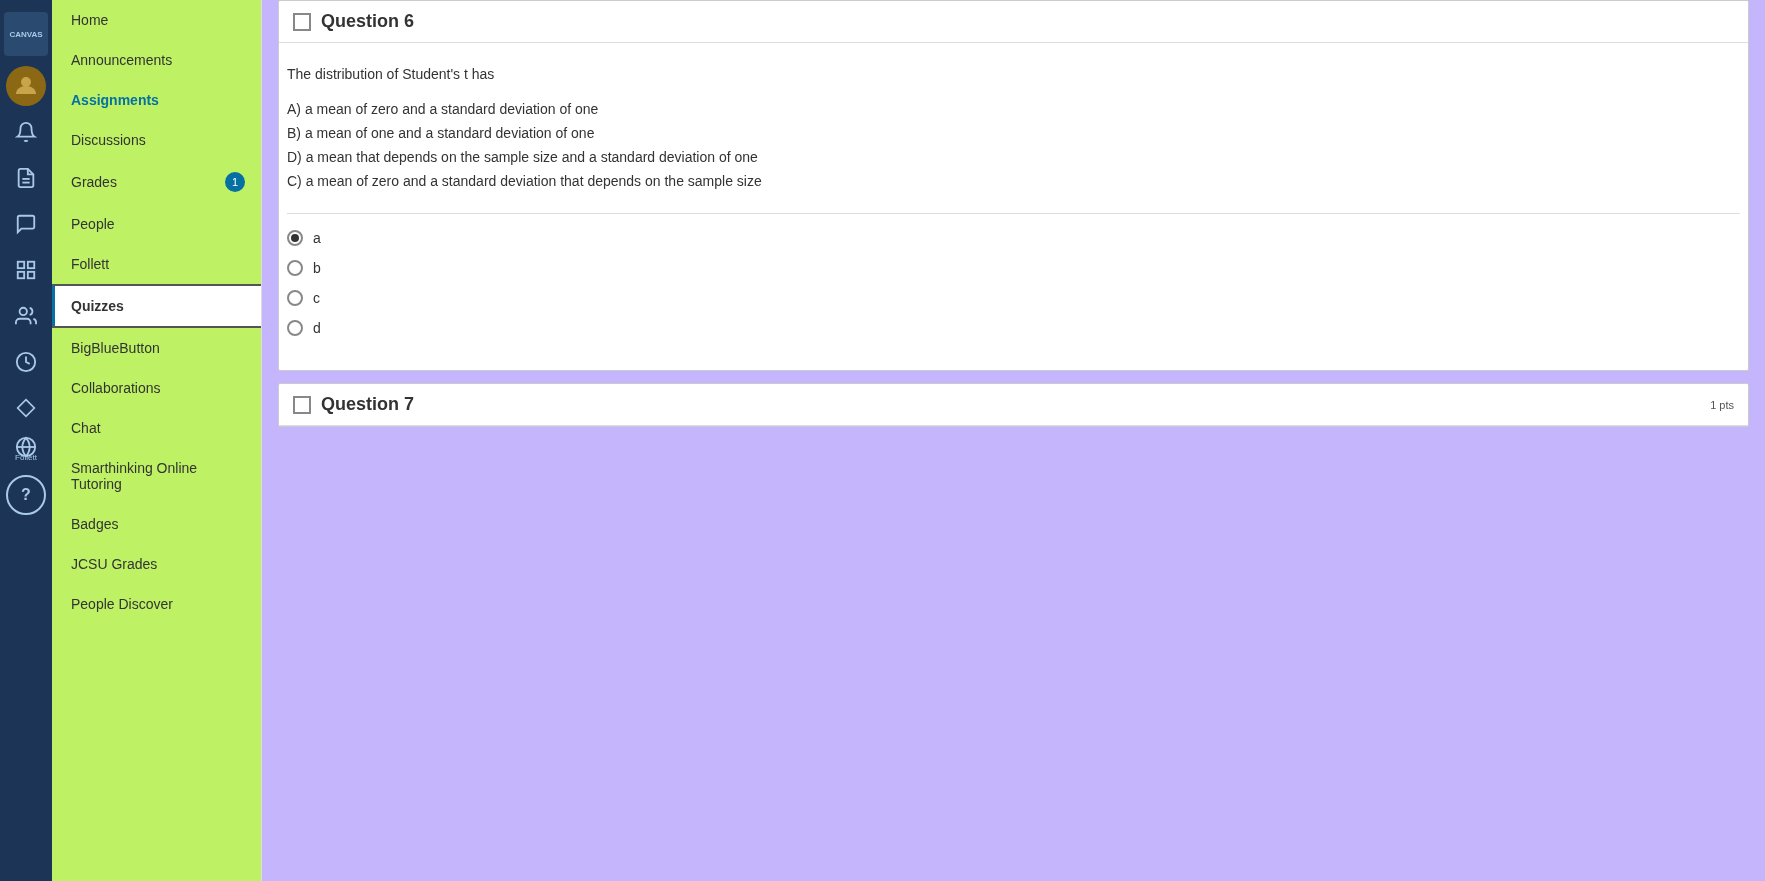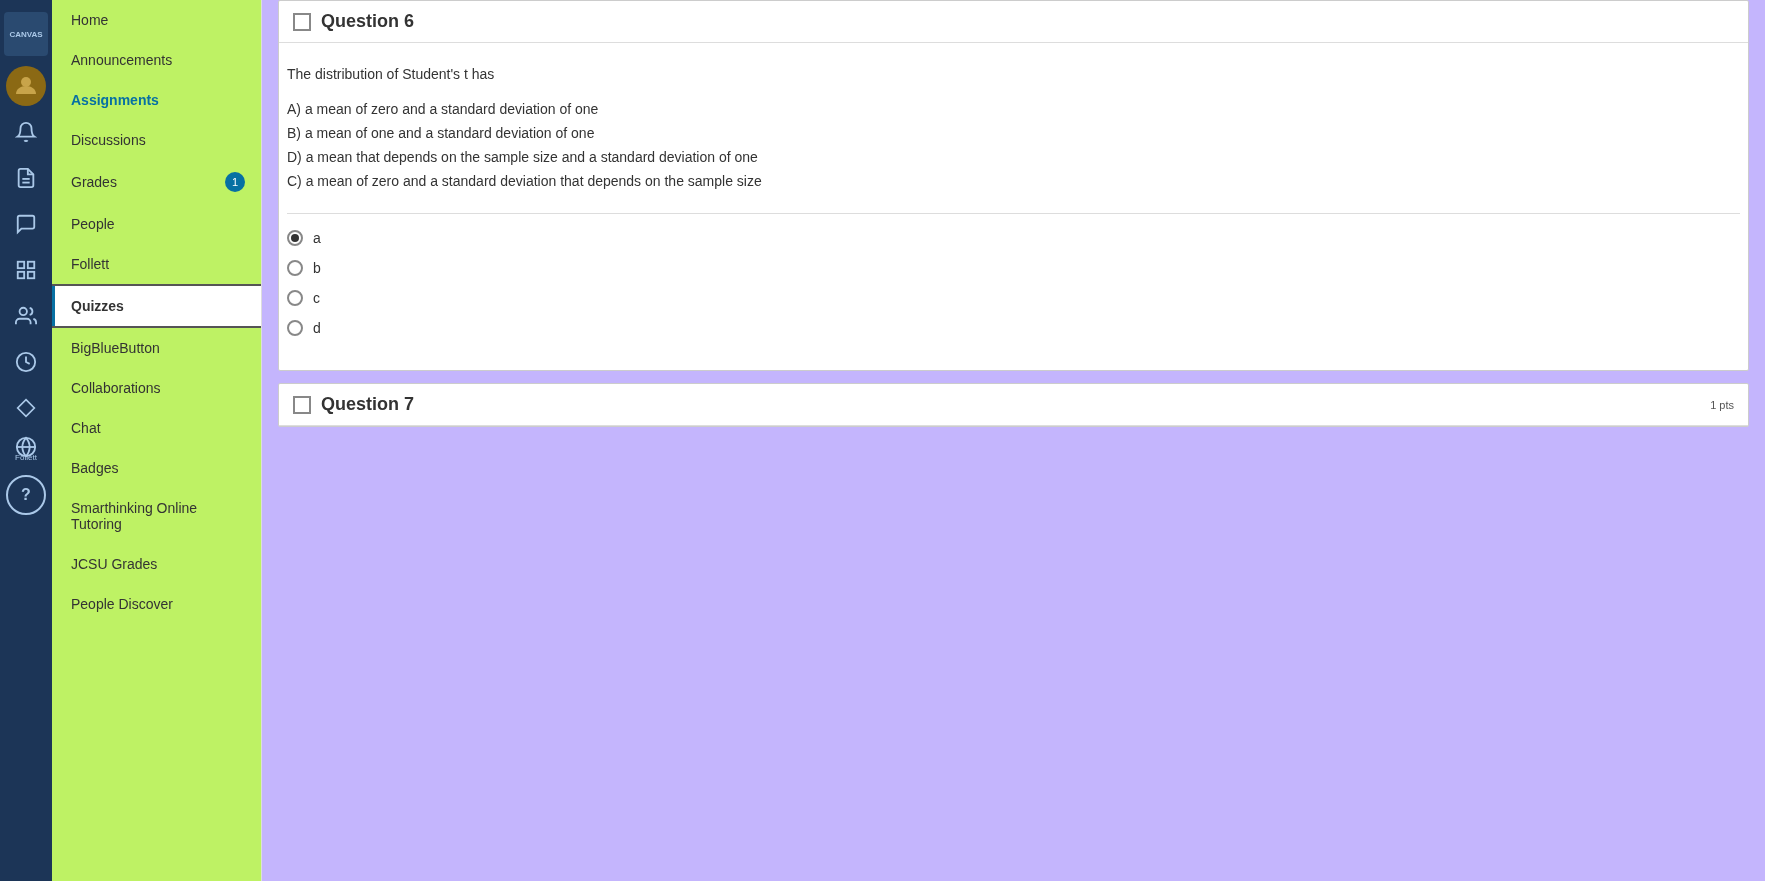--- a/index.html
+++ b/index.html
@@ -300,24 +300,24 @@
   <div class="sidebar-item">
     <span>BigBlueButton</span>
   </div>
   <div class="sidebar-item">
     <span>Collaborations</span>
   </div>
   <div class="sidebar-item">
     <span>Chat</span>
   </div>
   <div class="sidebar-item">
+    <span>Smarthinking Online Tutoring</span>
+  </div>
+  <div class="sidebar-item">
     <span>Badges</span>
-  </div>
-  <div class="sidebar-item">
-    <span>Smarthinking Online Tutoring</span>
   </div>
   <div class="sidebar-item">
     <span>JCSU Grades</span>
   </div>
   <div class="sidebar-item">
     <span>People Discover</span>
   </div>
 </div>
 
 <div class="main-content">

